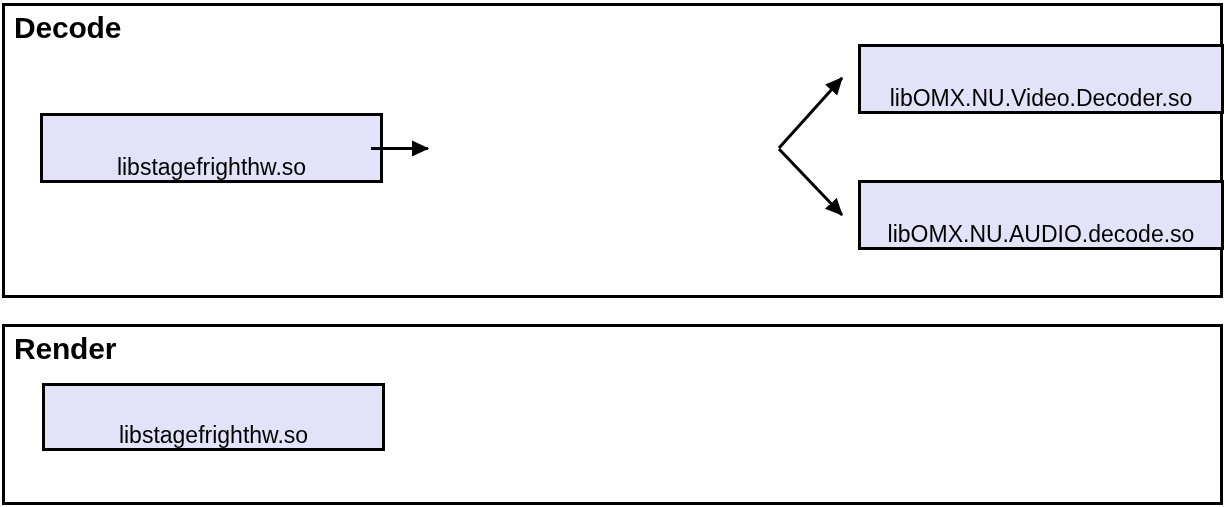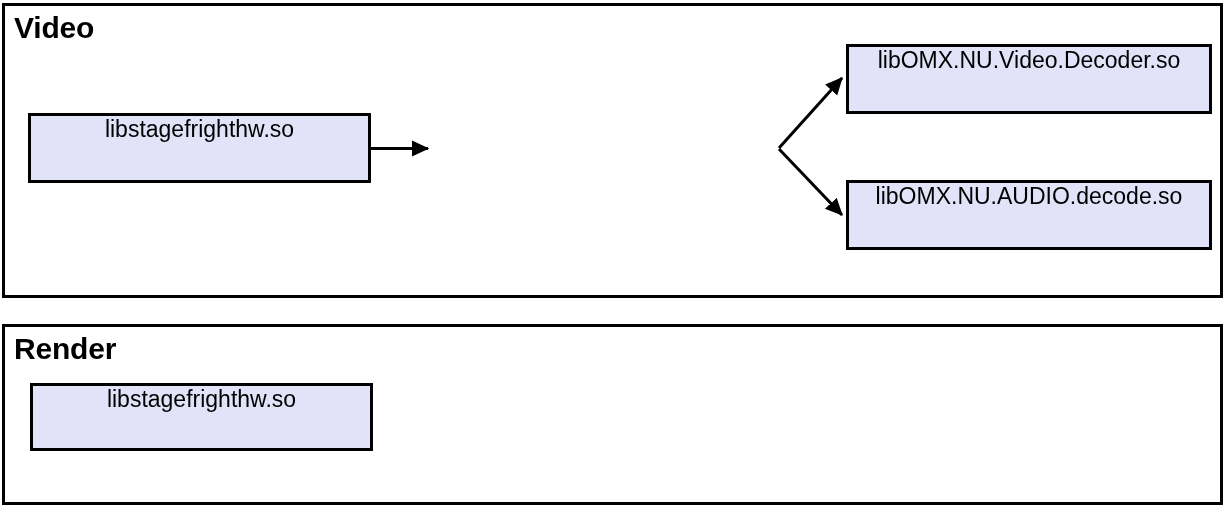--- a/index.html
+++ b/index.html
@@ -48,27 +48,28 @@
     letter-spacing: -0.2px;
     line-height: 34px;
     white-space: nowrap;
   }
   .node {
     position: absolute;
     background: #e2e2f8;
     border: 3px solid #000000;
     box-sizing: border-box;
     display: flex;
-    align-items: flex-start;
+    align-items: flex-end;
     justify-content: center;
     color: #000000;
     font-size: 23px;
     line-height: 26px;
     white-space: nowrap;
     text-align: center;
+    margin-left: 12px;
   }
   #node-decode-stagefright {
     left: 28px;
     top: 113px;
     width: 343px;
     height: 70px;
   }
   #node-decode-omxcore {
     left: 432px;
     top: 114px;
@@ -100,21 +101,21 @@
     height: 507px;
     pointer-events: none;
   }
 </style>
 </head>
 <body>
 
 <div class="stage">
 
   <div class="panel" id="panel-decode">
-    <div class="panel-title">Video</div>
+    <div class="panel-title">Decode</div>
   </div>
 
   <div class="node" id="node-decode-stagefright">
     <span>libstagefrighthw.so</span>
   </div>
 
 
   <div class="node" id="node-decode-video">
     <span>libOMX.NU.Video.Decoder.so</span>
   </div>

